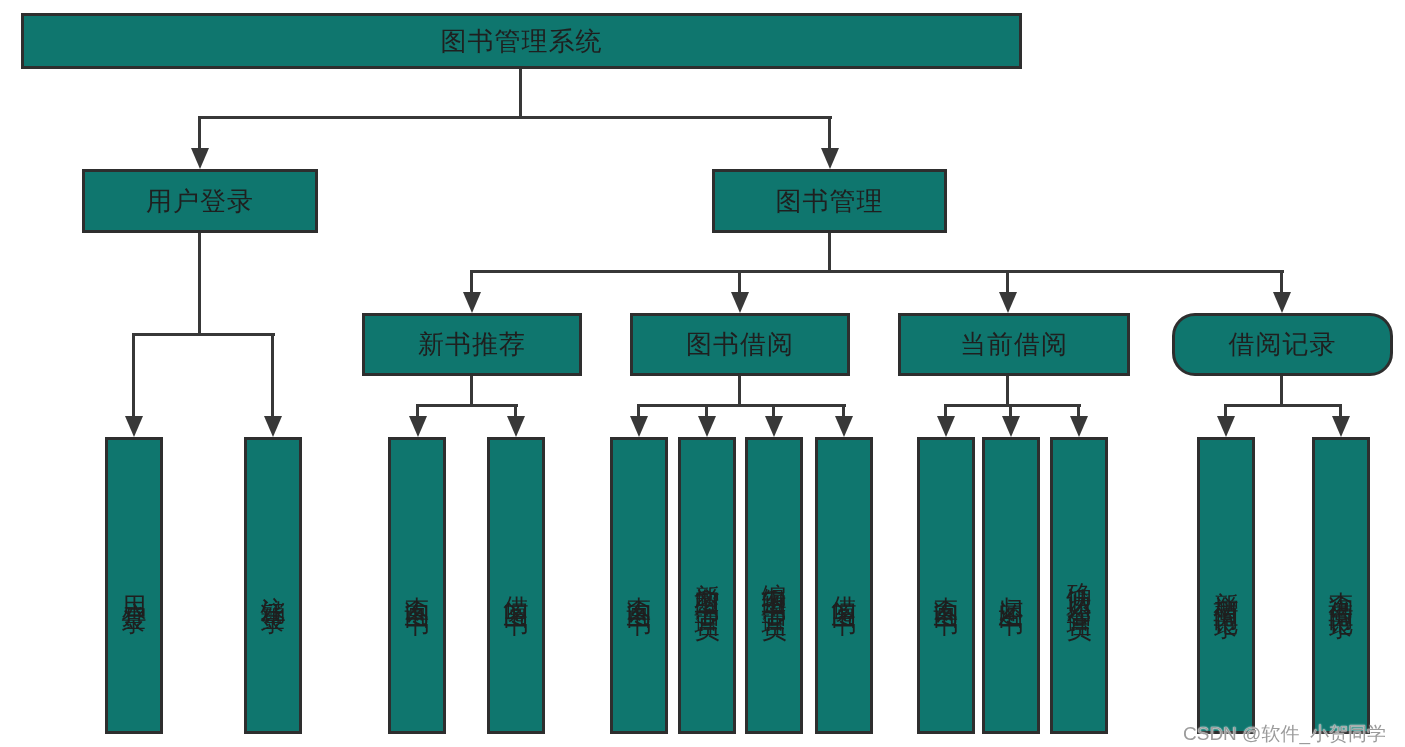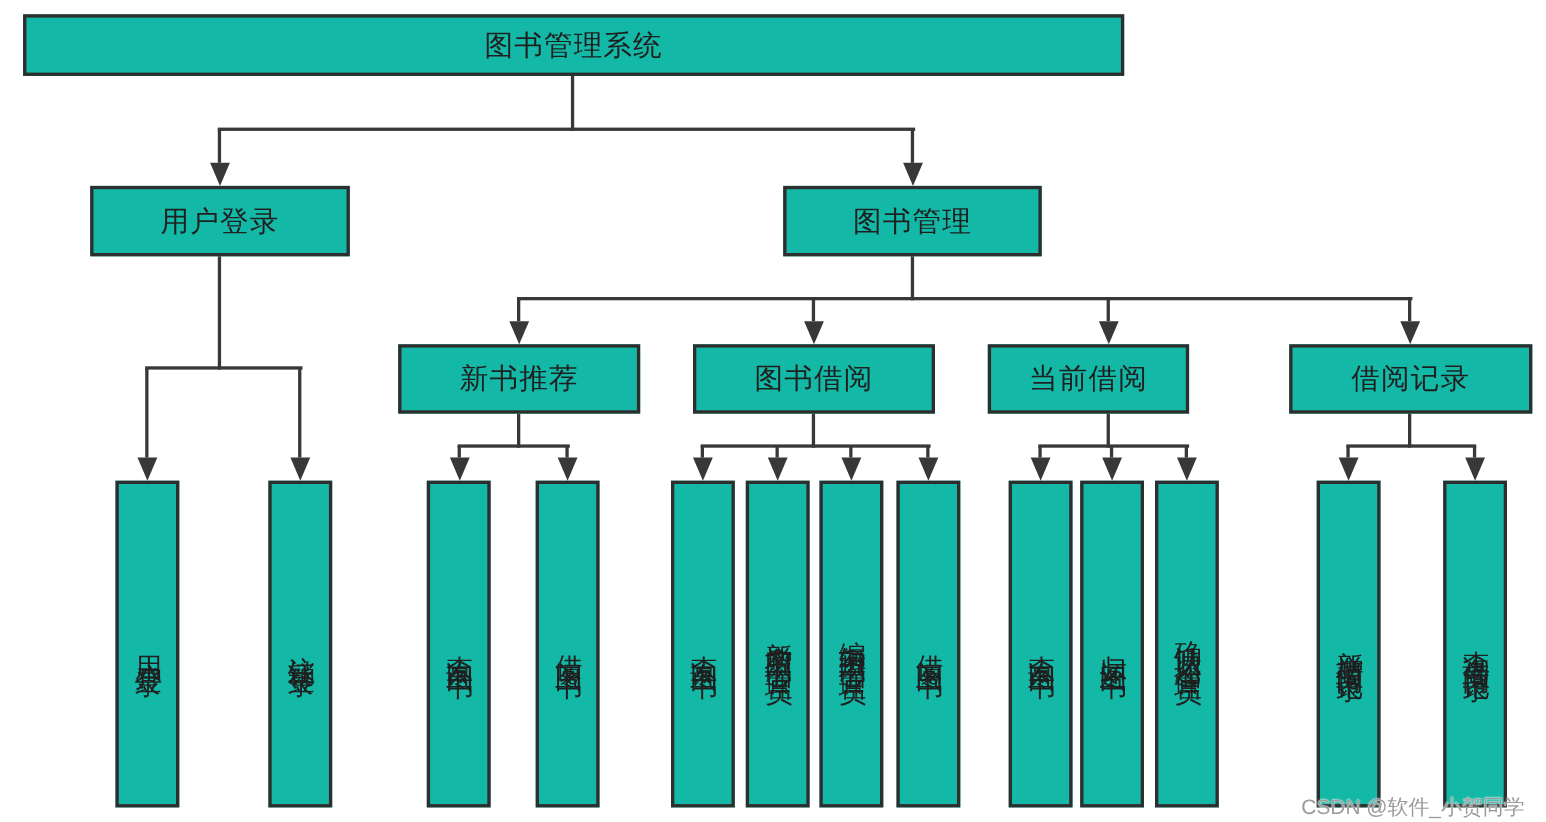--- a/index.html
+++ b/index.html
@@ -2,21 +2,21 @@
 <html><head>
 <meta charset="utf-8">
 <style>
   html,body { margin:0; padding:0; background:#ffffff; }
   .canvas {
     position:relative; width:1405px; height:747px; background:#ffffff;
     font-family:"Liberation Sans", sans-serif; overflow:hidden;
   }
   .box {
     position:absolute; box-sizing:border-box;
-    border:3px solid #2e2e2e; background:#14b8a6;
+    border:3px solid #2e2e2e; background:#0f766e;
     display:flex; align-items:center; justify-content:center;
     font-size:26px; color:#1f1f1f; letter-spacing:1px;
   }
   .vbox { font-size:25px; }
   .vbox .vtext {
     writing-mode:vertical-rl; text-orientation:mixed;
     letter-spacing:5px; line-height:1;
   }
   .hline { position:absolute; height:3px; background:#383838; }
   .vline { position:absolute; width:3px; background:#383838; }
@@ -48,24 +48,24 @@
   <div class="box" style="left:712px; top:169px; width:235px; height:64px;align-items:center;">
     <span>图书管理</span>
   </div>
 
   <div class="box" style="left:630px; top:313px; width:220px; height:63px;">
     <span>图书借阅</span>
   </div>
   <div class="box" style="left:362px; top:313px; width:220px; height:63px;">
     <span>新书推荐</span>
   </div>
-  <div class="box" style="left:898px; top:313px; width:183px; height:63px;">
+  <div class="box" style="left:898px; top:313px; width:232px; height:63px;">
     <span>当前借阅</span>
   </div>
-  <div class="box" style="left:1172px; top:313px; width:221px; height:63px;">
+  <div class="box" style="left:1172px; top:313px; width:221px; height:63px;border-radius:23px;">
     <span>借阅记录</span>
   </div>
 
   <div class="box vbox" style="left:105px; top:437px; width:58px; height:297px;">
     <span class="vtext">用户登录</span>
   </div>
   <div class="box vbox" style="left:244px; top:437px; width:58px; height:297px;">
     <span class="vtext">注销登录</span>
   </div>
 

